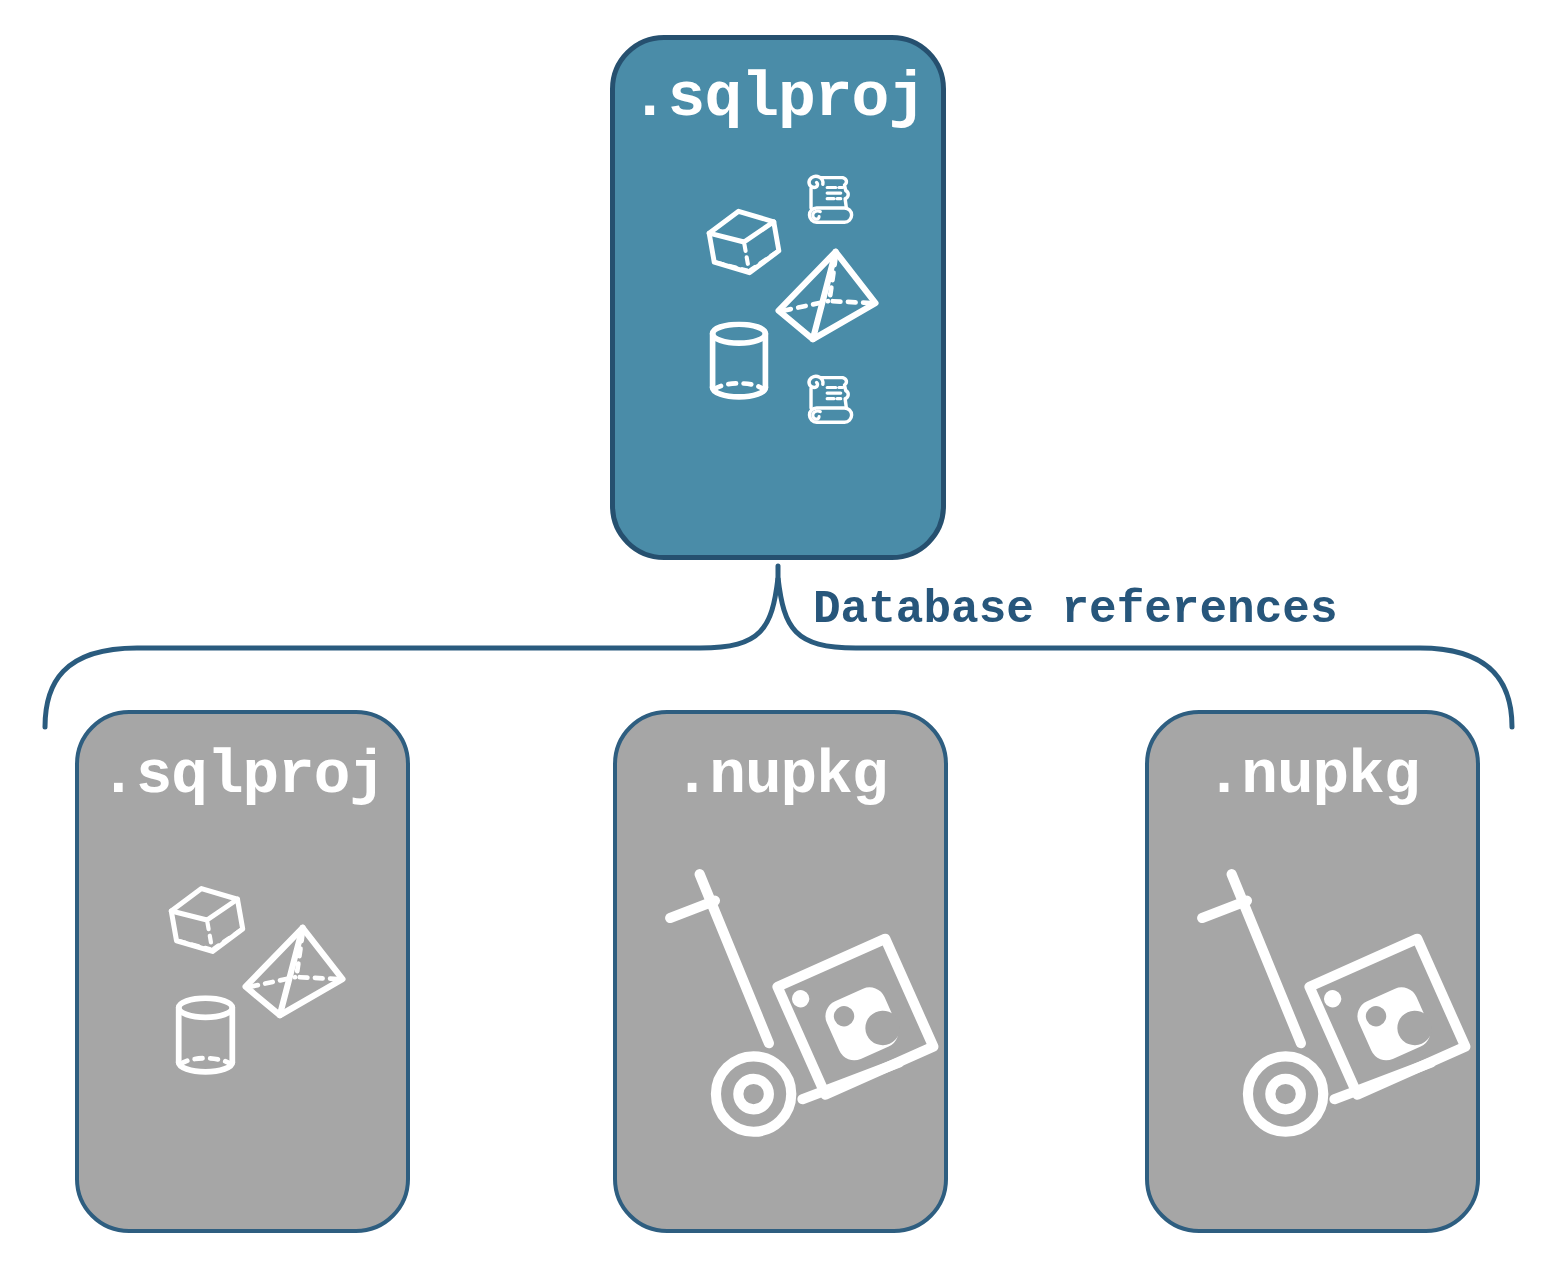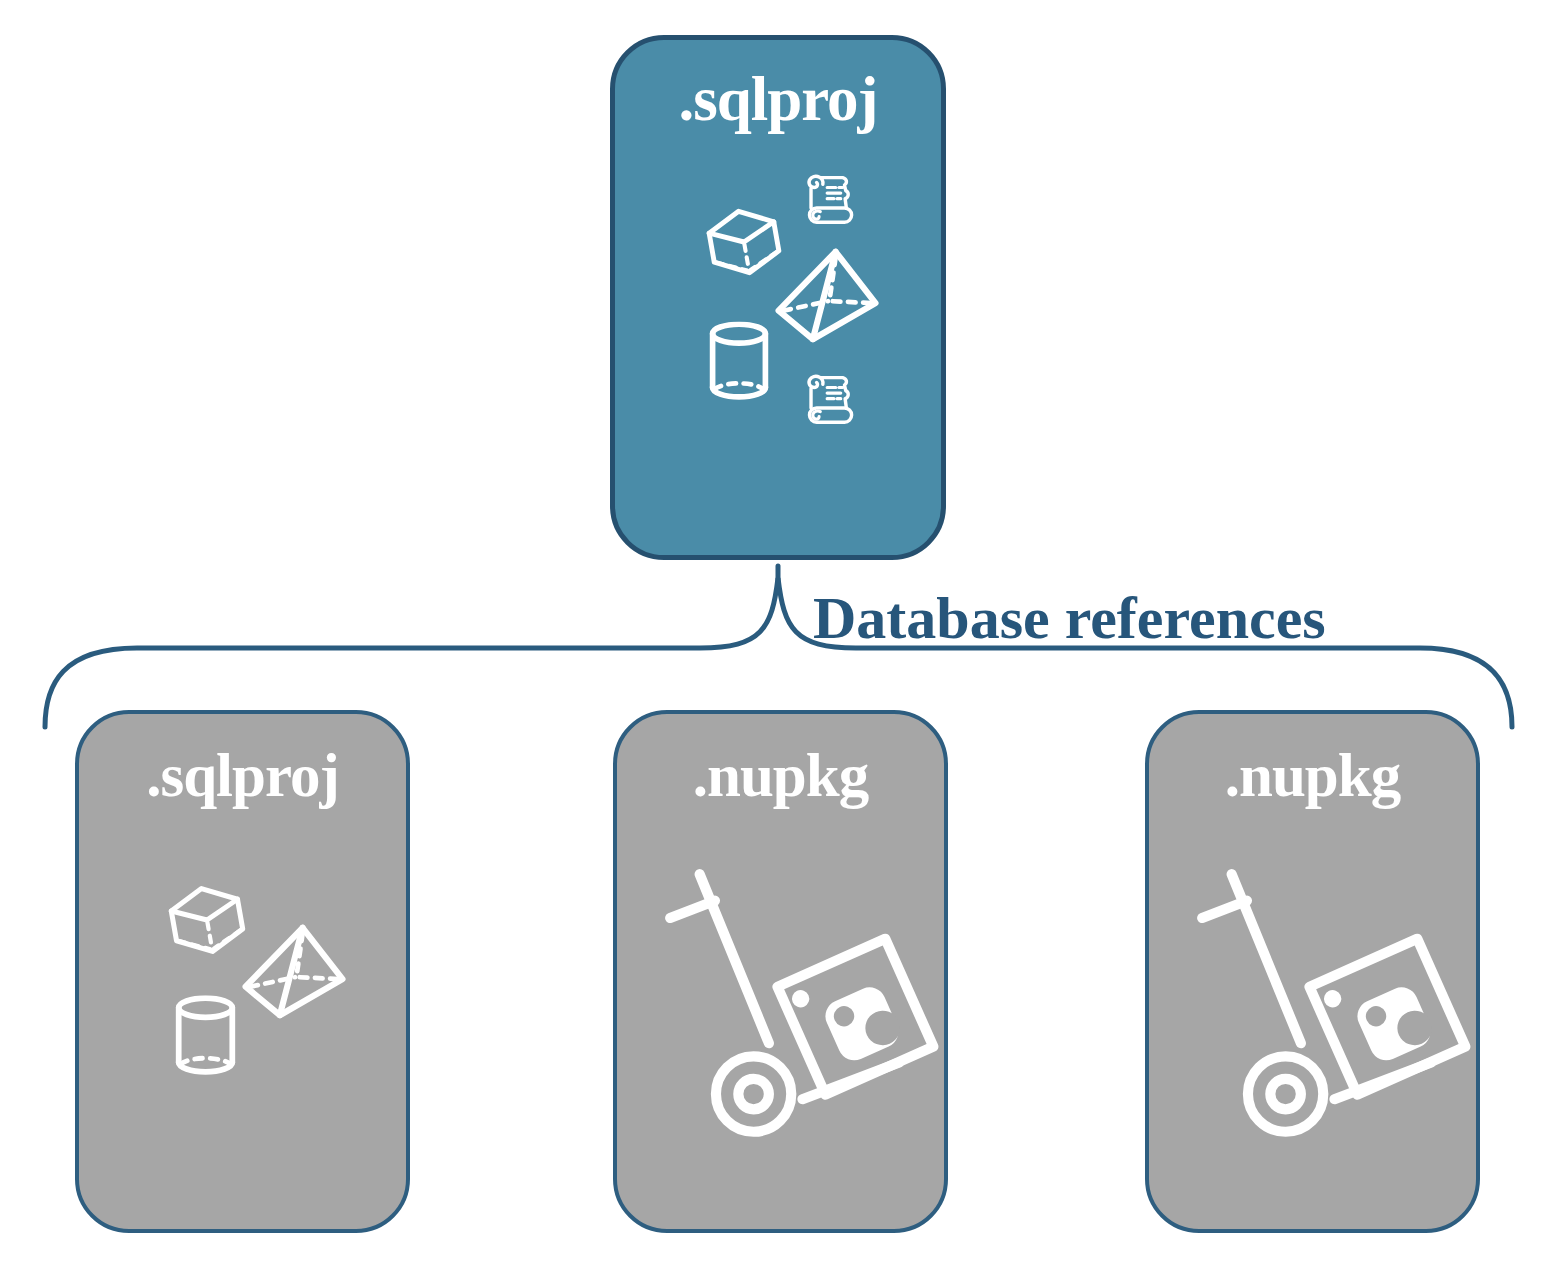--- a/index.html
+++ b/index.html
@@ -1,20 +1,20 @@
 <!DOCTYPE html>
 <html style="--primary-fill: #4A8CA8; --reference-fill: #A6A6A6; --outline: #26506F; --reference-outline: #2E5E80; --brace-color: #2A5B7E; --label-color: #27567B; --icon-stroke: #FFFFFF;"><head>
 <meta charset="utf-8">
 <style>
   html,body{margin:0;padding:0;background:#ffffff;}
   .canvas{
     position:relative;
     width:1566px;height:1274px;
     background:#ffffff;
-    font-family:Liberation Serif, serif;
+    font-family:Liberation Mono, monospace;
     overflow:hidden;
     border-radius:25px;
   }
   .defs{position:absolute;width:0;height:0;overflow:hidden;}
   .card{
     position:absolute;
     box-sizing:border-box;
     border-radius:54px;
   }
   .card.primary{
@@ -43,21 +43,21 @@
   }
   .brace path, .brace line{
     fill:none;
     stroke:var(--brace-color,#2A5B7E);
     stroke-width:5;
     stroke-linecap:round;
   }
   .brace-label{
     position:absolute;
     left:813px;top:584px;
-    font-size:60px;
+    font-size:46px;
     font-weight:700;
     color:var(--label-color,#27567B);
     white-space:nowrap;
   }
   
   .stroke{fill:none;stroke:var(--icon-stroke,#FFFFFF);stroke-linecap:round;stroke-linejoin:round;}
   .dash{stroke-dasharray:8 8;}
 </style>
 </head>
 <body>

